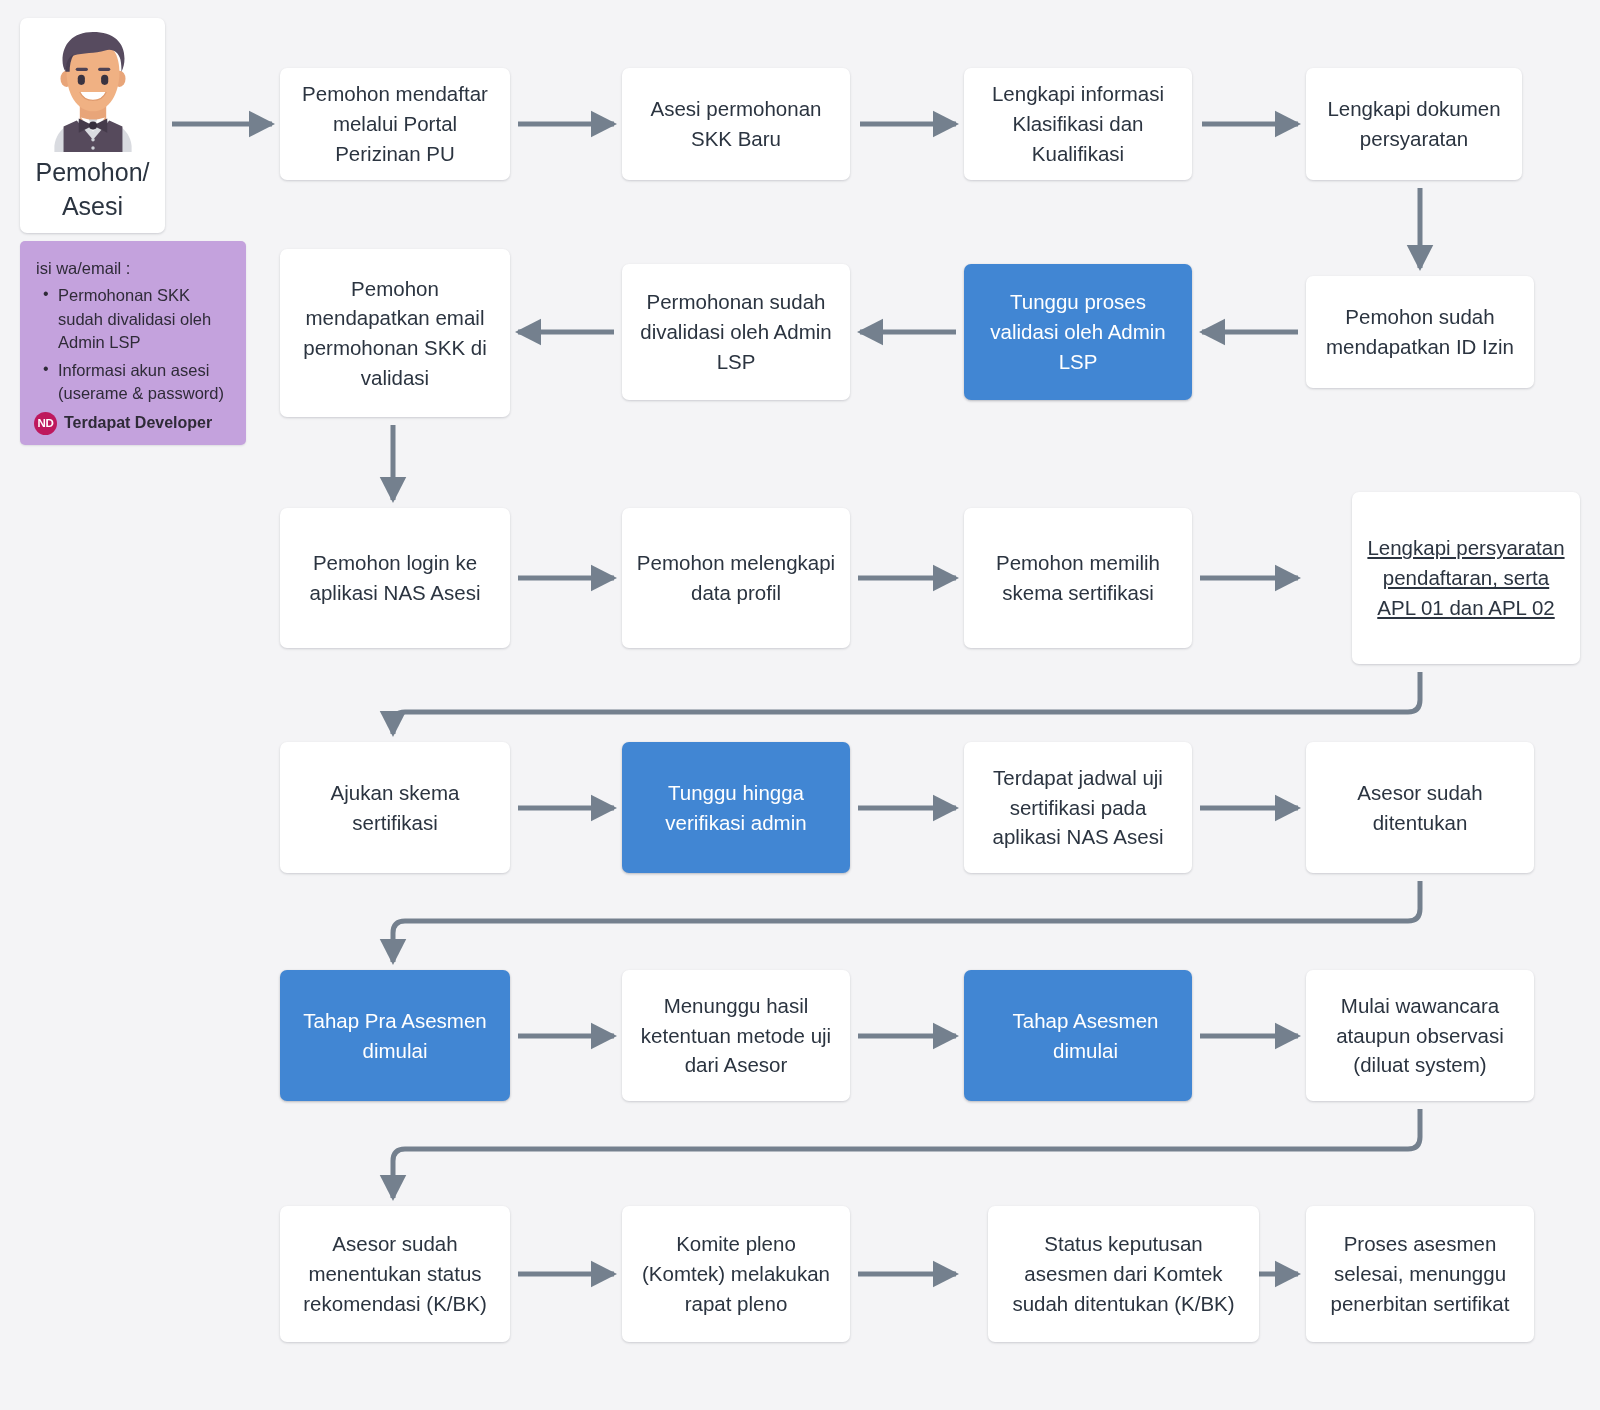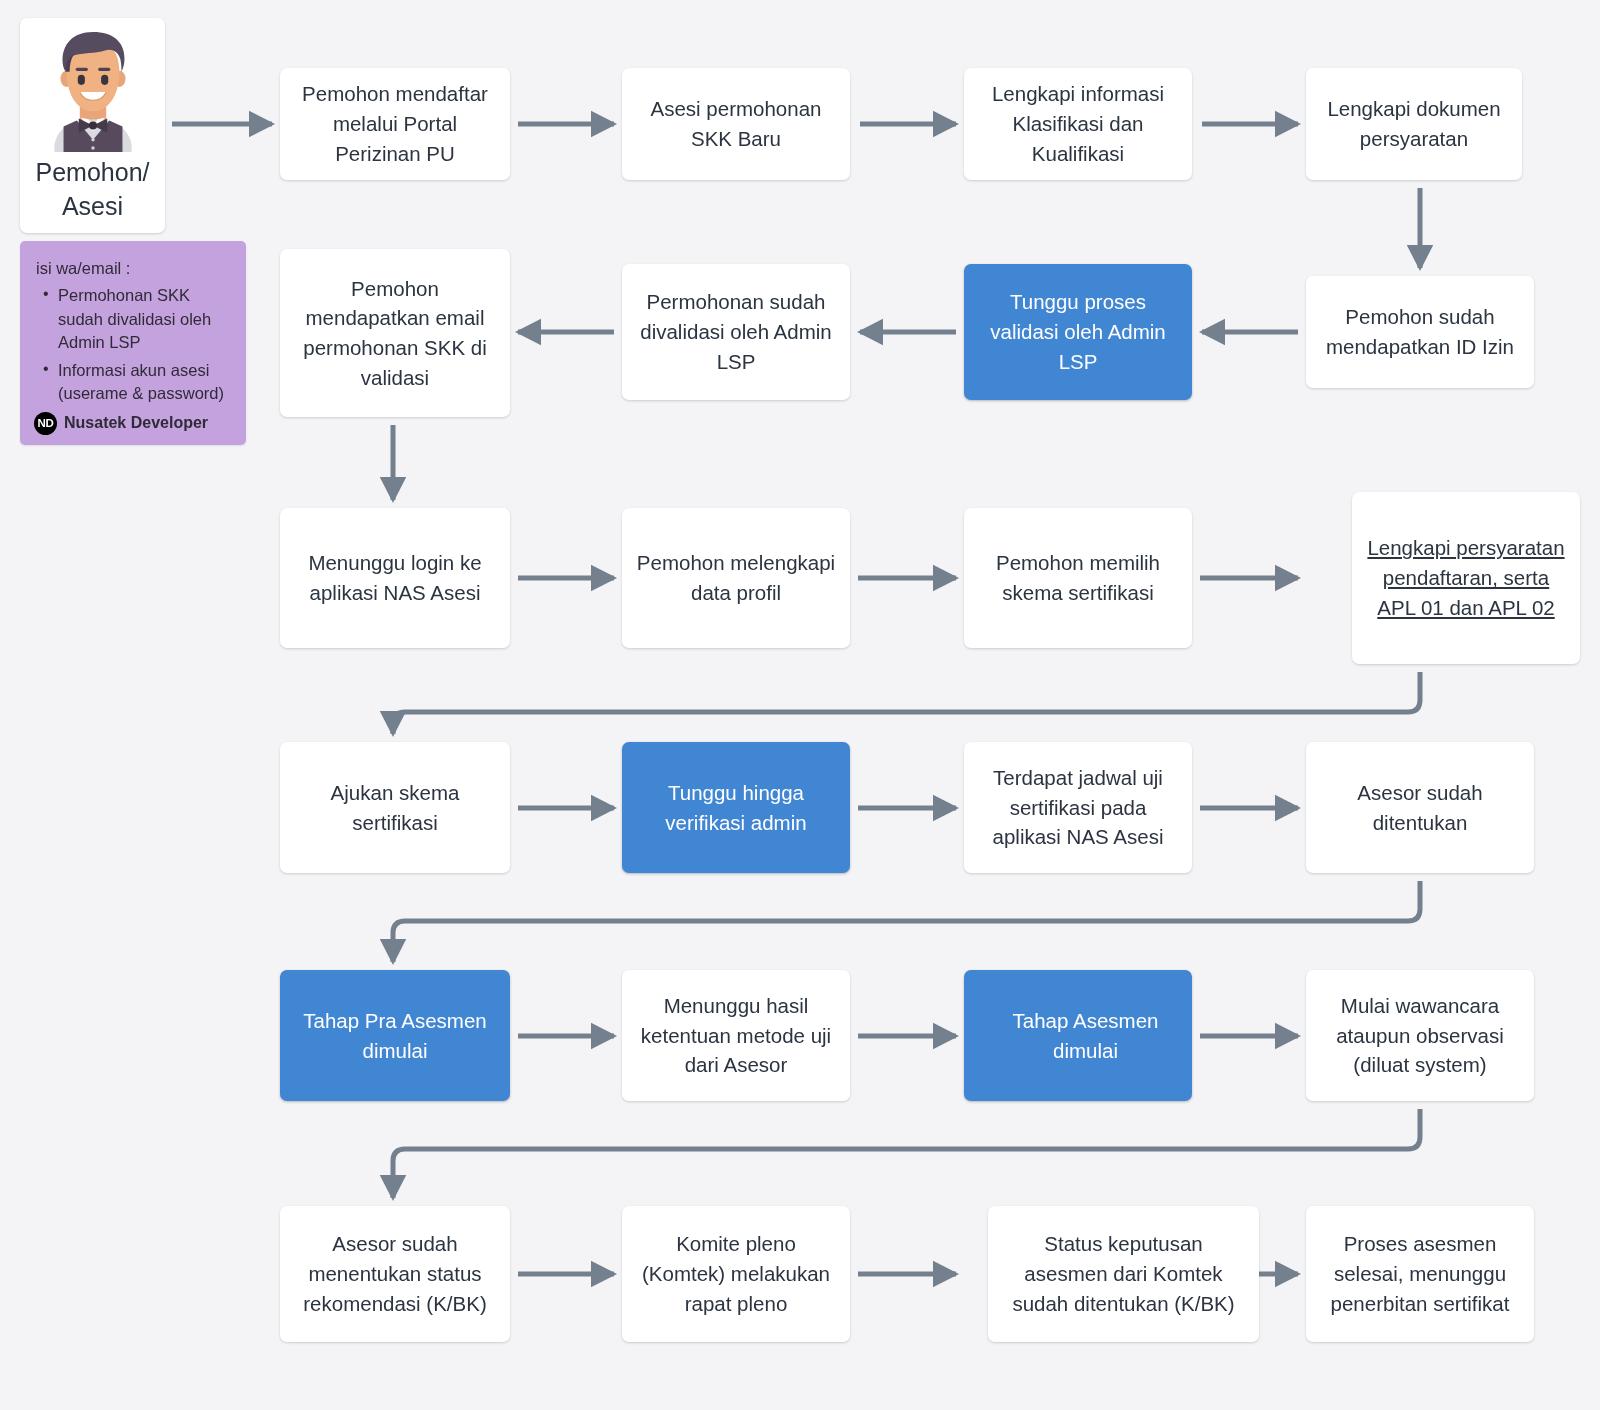--- a/index.html
+++ b/index.html
@@ -118,21 +118,21 @@
   .note .brand {
     display: flex;
     align-items: center;
     gap: 7px;
     margin-top: 6px;
   }
   .note .brand-badge {
     width: 23px;
     height: 23px;
     border-radius: 50%;
-    background: #000000;
+    background: #be185d;
     color: #ffffff;
     font-size: 11.5px;
     font-weight: bold;
     display: flex;
     align-items: center;
     justify-content: center;
     letter-spacing: -0.2px;
     flex: 0 0 auto;
   }
   .note .brand-name {
@@ -237,21 +237,21 @@
   </div>
 
   <div class="note">
     <div class="note-title">isi wa/email :</div>
     <ul>
       <li>Permohonan SKK sudah divalidasi oleh Admin LSP</li>
       <li>Informasi akun asesi (userame &amp; password)</li>
     </ul>
     <div class="brand">
       <span class="brand-badge">ND</span>
-      <span class="brand-name">Nusatek Developer</span>
+      <span class="brand-name">Terdapat Developer</span>
     </div>
   </div>
 
   <div id="node-host">
       <div class="node" style="left: 280px; top: 68px; width: 230px; height: 112px;">
         <span class="label">Pemohon mendaftar melalui Portal Perizinan PU</span>
       </div>
       <div class="node" style="left: 622px; top: 68px; width: 228px; height: 112px;">
         <span class="label">Asesi permohonan SKK Baru</span>
       </div>
@@ -267,21 +267,21 @@
       <div class="node blue" style="left: 964px; top: 264px; width: 228px; height: 136px;">
         <span class="label">Tunggu proses validasi oleh Admin LSP</span>
       </div>
       <div class="node" style="left: 622px; top: 264px; width: 228px; height: 136px;">
         <span class="label">Permohonan sudah divalidasi oleh Admin LSP</span>
       </div>
       <div class="node" style="left: 280px; top: 249px; width: 230px; height: 168px;">
         <span class="label">Pemohon mendapatkan email permohonan SKK di validasi</span>
       </div>
       <div class="node" style="left: 280px; top: 508px; width: 230px; height: 140px;">
-        <span class="label">Menunggu login ke aplikasi NAS Asesi</span>
+        <span class="label">Pemohon login ke aplikasi NAS Asesi</span>
       </div>
       <div class="node" style="left: 622px; top: 508px; width: 228px; height: 140px;">
         <span class="label">Pemohon melengkapi data profil</span>
       </div>
       <div class="node" style="left: 964px; top: 508px; width: 228px; height: 140px;">
         <span class="label">Pemohon memilih skema sertifikasi</span>
       </div>
       <div class="node" style="left: 1352px; top: 492px; width: 228px; height: 172px; text-decoration: underline;">
         <span class="label">Lengkapi persyaratan pendaftaran, serta APL 01 dan APL 02</span>
       </div>

